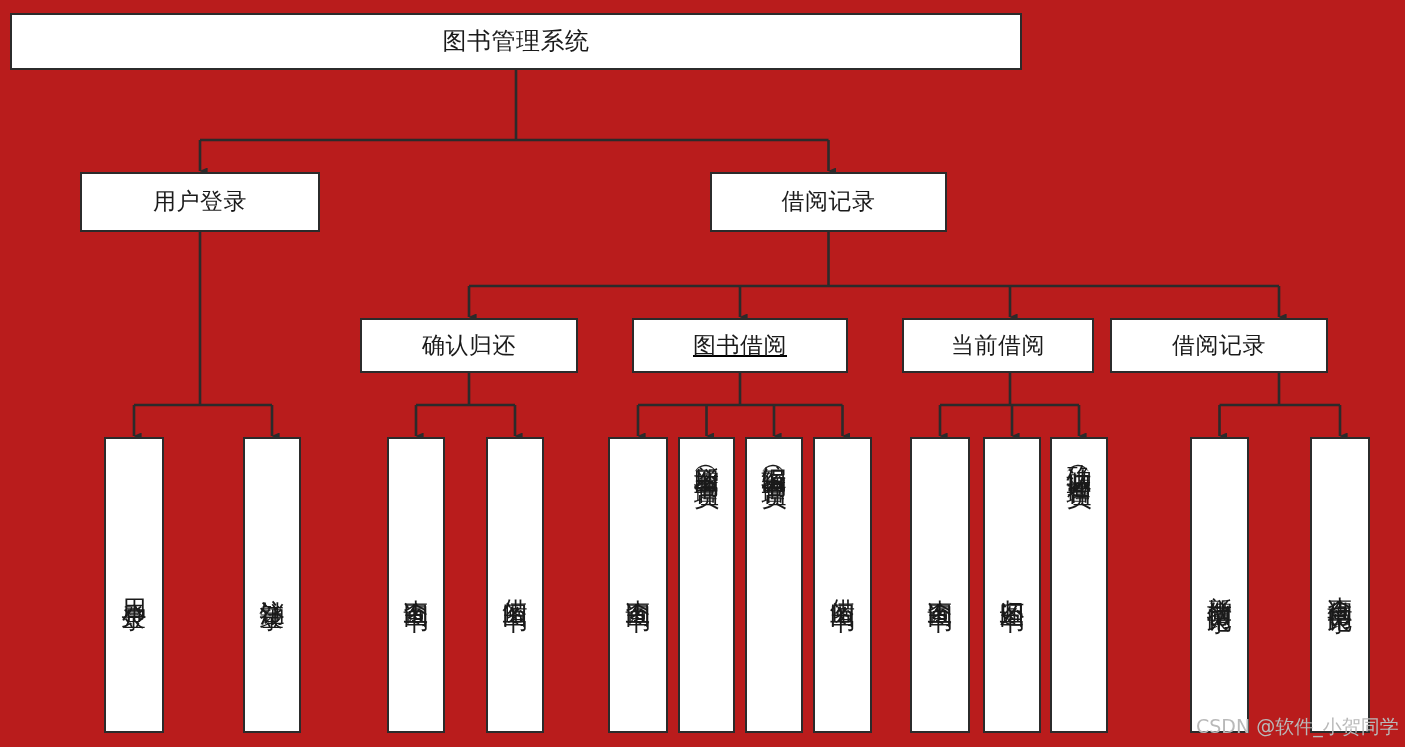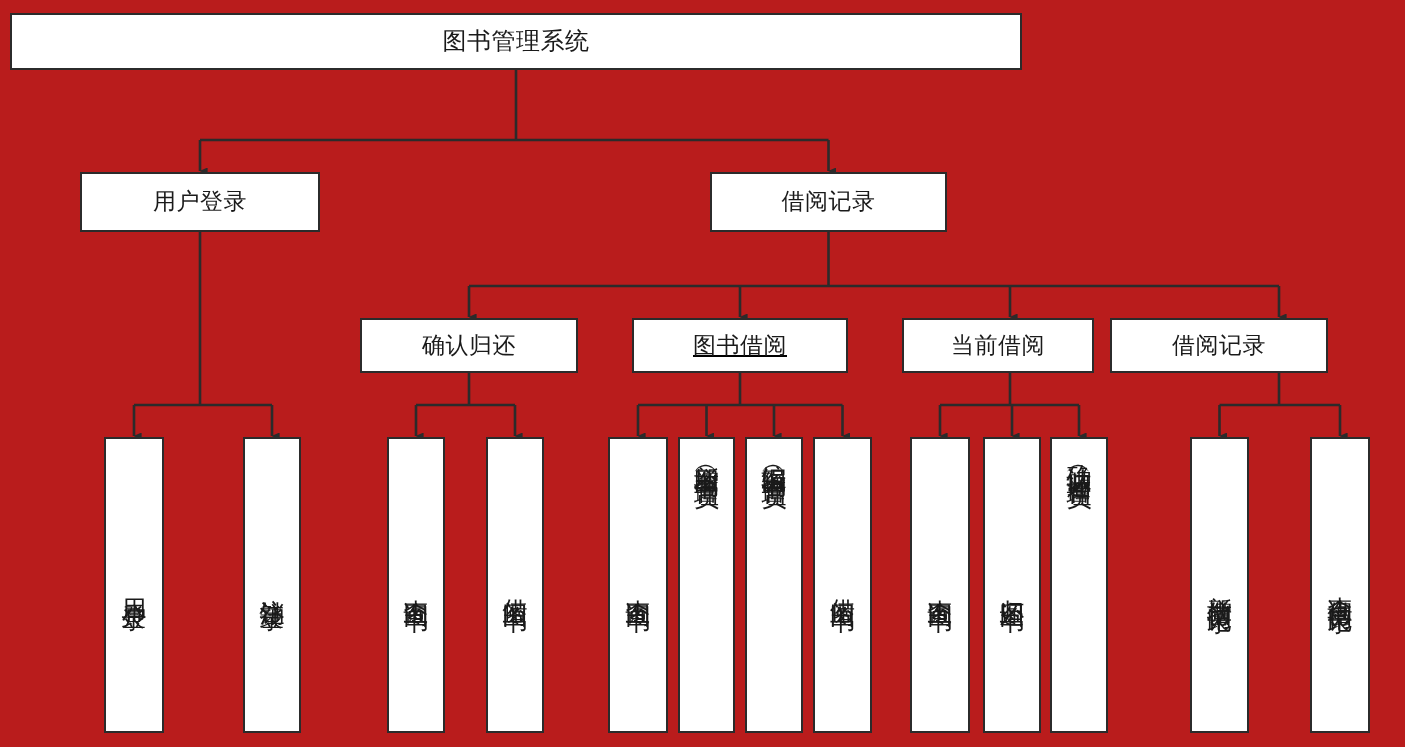--- a/index.html
+++ b/index.html
@@ -179,14 +179,15 @@
         <span class="label">确认归还（管理员）</span>
       </div>
       <div class="node vert" style="left: 1190px; top: 437px; width: 59px; height: 296px;">
         <span class="label">新增借阅记录</span>
       </div>
       <div class="node vert" style="left: 1310px; top: 437px; width: 60px; height: 296px;">
         <span class="label">查询借阅记录</span>
       </div>
     </div>
 
+  <div class="watermark" style="left: 1196px; top: 714px;">CSDN @软件_小贺同学</div>
 
 </div>
 
 </body></html>

